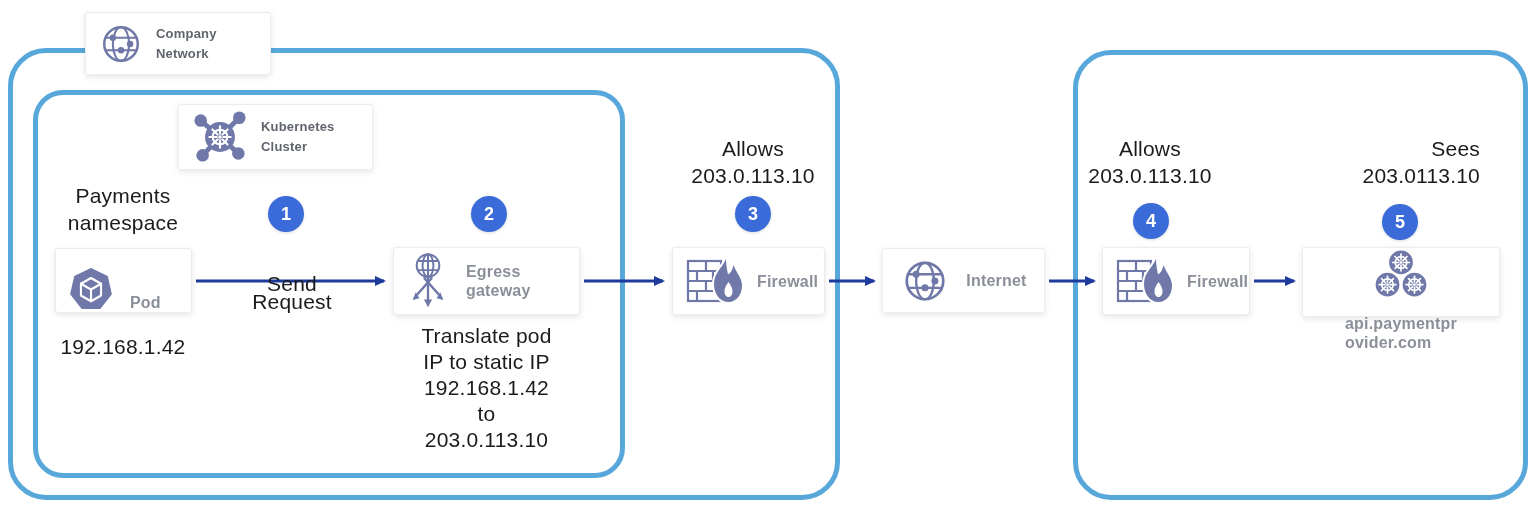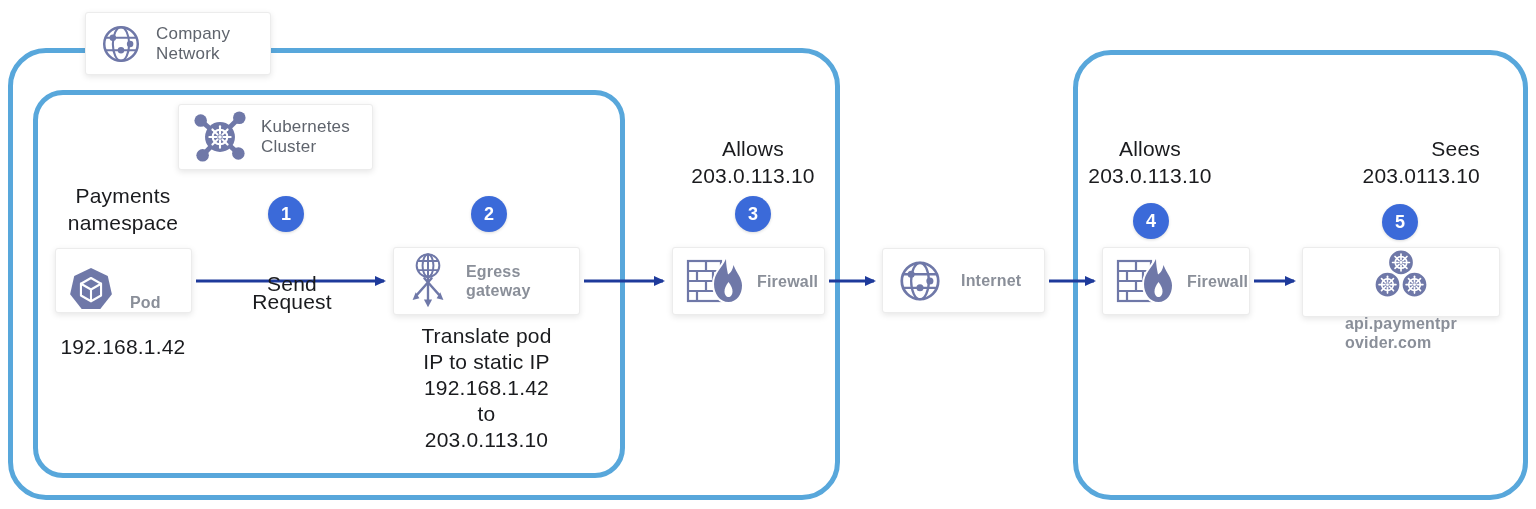--- a/index.html
+++ b/index.html
@@ -13,21 +13,21 @@
   .gbox.outer{border-radius:38px;}
   .gbox.inner{border-radius:30px;}
   
   .card{
     position:absolute;background:#fff;border:1px solid #ececec;border-radius:3px;
     box-shadow:0 2px 6px rgba(0,0,0,0.10);
     display:flex;align-items:center;gap:12px;padding:0 12px;box-sizing:border-box;z-index:3;
   }
   .card .icon{flex:0 0 auto;display:flex;align-items:center;justify-content:center;}
   .card-label{font-weight:700;font-size:16px;line-height:19px;color:var(--node-label,#8A8F99);letter-spacing:.2px;}
-  .group-label{font-weight:400;font-size:17px;line-height:20px;color:var(--group-label,#5F646D);letter-spacing:.2px;}
+  .group-label{font-weight:700;font-size:13px;line-height:20px;color:var(--group-label,#5F646D);letter-spacing:.2px;}
   
   .badge{
     position:absolute;width:36px;height:36px;border-radius:50%;background:var(--badge-bg,#3B6AD9);
     color:#fff;font-weight:700;font-size:18px;line-height:36px;text-align:center;z-index:4;
     box-shadow:0 1px 3px rgba(0,0,0,0.15);
   }
   
   .ann{position:absolute;text-align:center;color:var(--text,#1A1B1E);font-size:21px;line-height:27px;font-weight:500;z-index:3;letter-spacing:.2px;}
   .ann.small{line-height:26px;}
   
@@ -174,21 +174,21 @@
         <path class="icst" d="M3 15 H36 M3 25 H36 M3 35 H36"></path>
         <path class="icst" d="M21 5 V15 M12 15 V25 M28 15 V25 M21 25 V35 M12 35 V45"></path>
         <path d="M41 3 C37 12 29 17 29 28 C29 38 35 46 43.5 46 C52 46 57 38 57 29.5 C57 22 52 18 48.5 9 C47.5 14.5 45 17.5 43 18.5 C42 13.5 41 8.5 41 3 Z" fill="#fff" stroke="#fff" stroke-width="4" stroke-linejoin="round"></path>
         <path class="icf" d="M41 3 C37 12 29 17 29 28 C29 38 35 46 43.5 46 C52 46 57 38 57 29.5 C57 22 52 18 48.5 9 C47.5 14.5 45 17.5 43 18.5 C42 13.5 41 8.5 41 3 Z"></path>
         <path d="M43.5 26 C40.5 30 39.5 32.5 39.5 35.5 C39.5 39 41.5 41 43.5 41 C45.5 41 47.5 39 47.5 35.5 C47.5 32.5 46.5 30 43.5 26 Z" fill="#fff"></path>
       </svg>
     </span>
     <span class="card-label">Firewall</span>
   </div>
 
-  <div class="card" style="left:882px;top:248px;width:163px;height:65px;gap:16px;">
+  <div class="card" style="left:882px;top:248px;width:163px;height:65px;gap:16px;justify-content:center;">
     <span class="icon">
       <svg width="50" height="50" viewBox="0 0 48 48">
         <circle class="ics" cx="24" cy="24" r="17.5"></circle>
         <ellipse class="icst" cx="24" cy="24" rx="8.5" ry="17.5"></ellipse>
         <path class="icst" d="M7.5 17.5 H40.5 M7.5 30.5 H40.5"></path>
         <circle class="icf" cx="15.5" cy="17.5" r="3.4"></circle>
         <circle class="icf" cx="33.5" cy="24" r="3.4"></circle>
         <circle class="icf" cx="24" cy="30.5" r="3.4"></circle>
       </svg>
     </span>

